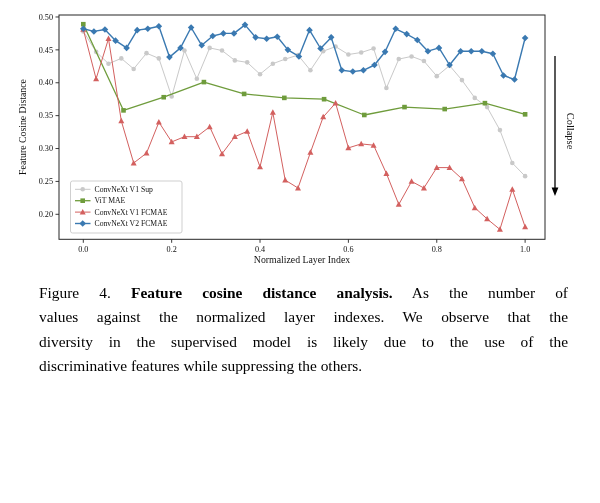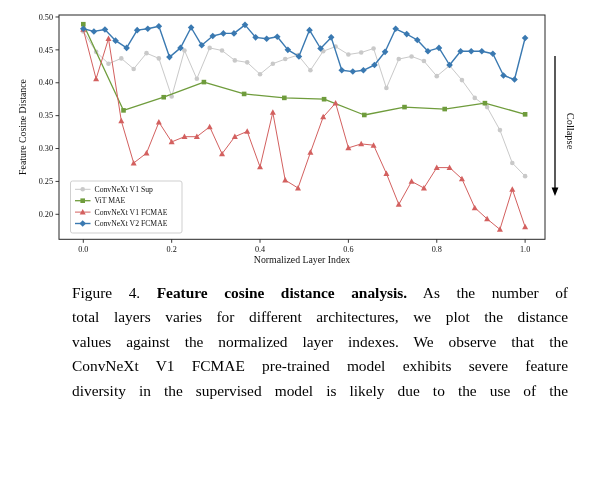--- a/index.html
+++ b/index.html
@@ -16,21 +16,20 @@
     font-size:15.4px;
     line-height:24.4px;
     letter-spacing:0px;
   }
   .cap-line{
     text-align:justify;
     text-align-last:justify;
     white-space:normal;
     overflow:hidden;
     height:24.4px;
-    margin-left:33px;
   }
   .cap-line.last{text-align-last:left;}
   .cap-bold{font-weight:bold;}
 </style>
 </head>
 <body>
 
 <div id="figure-wrap">
 
   <svg id="chart-svg" width="600" height="272" viewBox="0 0 600 272">
@@ -218,19 +217,18 @@
       </g>
       <g>
         <line x1="555" y1="56" x2="555" y2="188" stroke="#000" stroke-width="1.3"></line>
         <path d="M555 196 L551.6 187.5 L558.4 187.5 Z" fill="#000"></path>
         <text x="566.5" y="131" text-anchor="middle" font-size="10.5" transform="rotate(90 566.5 131)">Collapse</text>
       </g>
     </svg>
 
   <div class="caption">
     <div class="cap-line"><span>Figure 4. </span><span class="cap-bold">Feature cosine distance analysis.</span><span> As the number of</span></div>
-    <div class="cap-line">total layers varies for different architectures, we plot the distance</div>
     <div class="cap-line">values against the normalized layer indexes. We observe that the</div>
-    <div class="cap-line">ConvNeXt V1 FCMAE pre-trained model exhibits severe feature</div>
     <div class="cap-line">diversity in the supervised model is likely due to the use of the</div>
+    <div class="cap-line last">discriminative features while suppressing the others.</div>
   </div>
 
 </div>
 
 </body></html>

